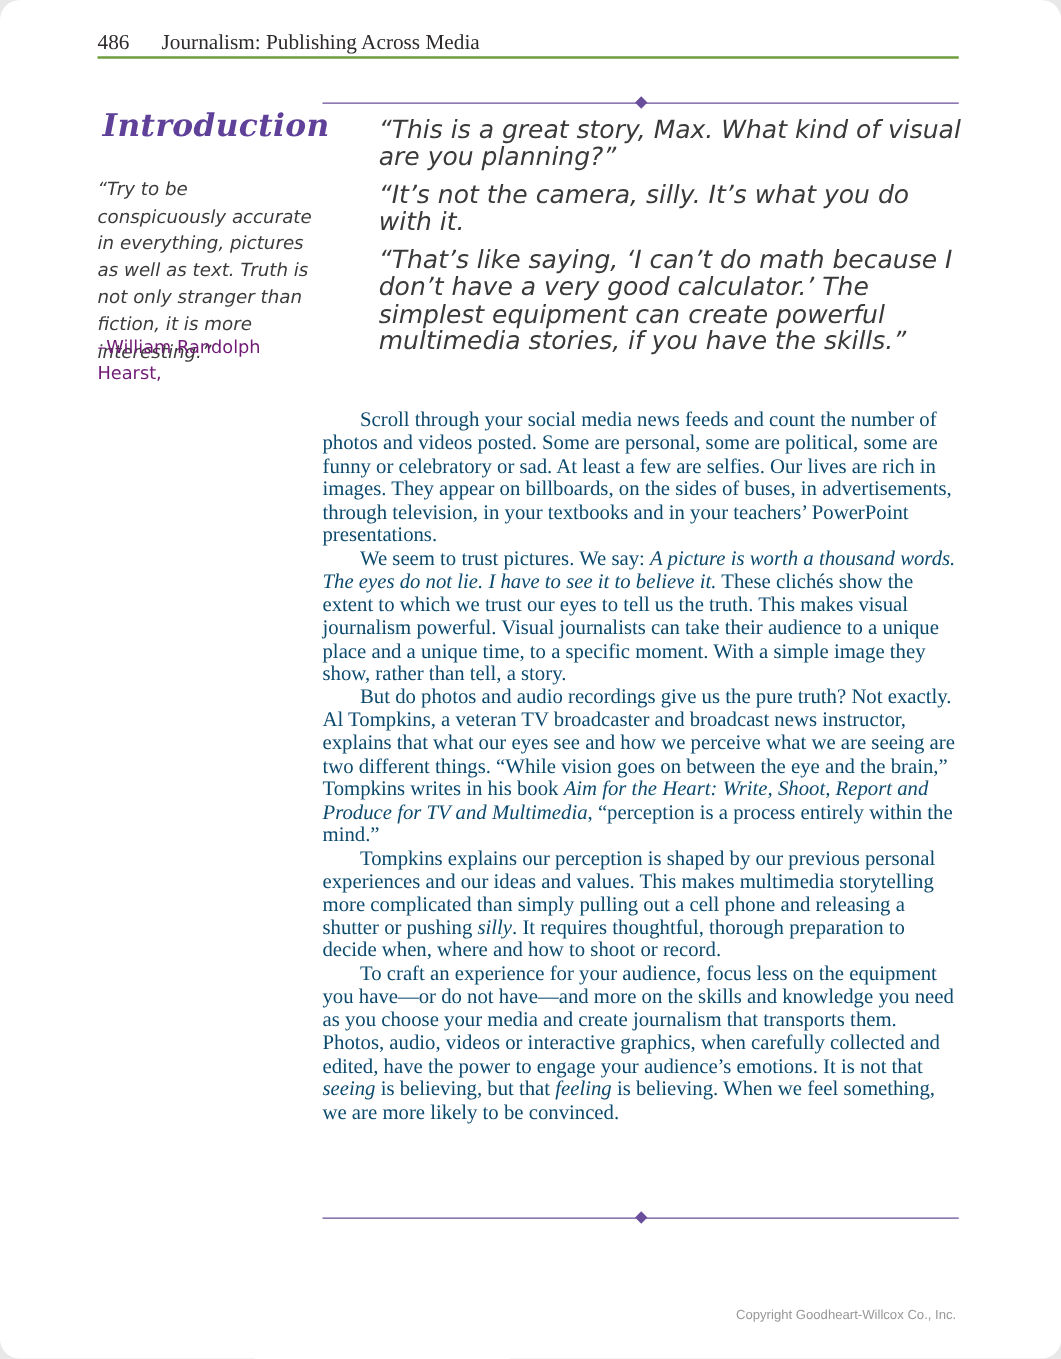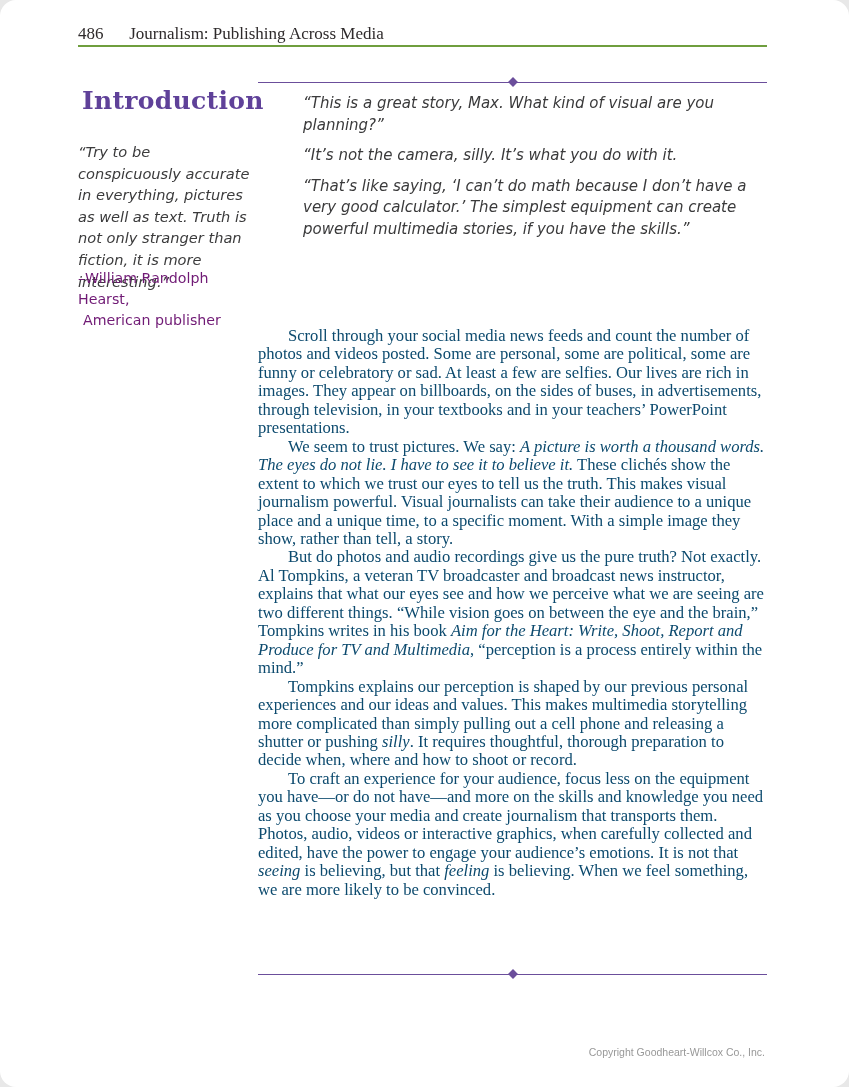--- a/index.html
+++ b/index.html
@@ -32,21 +32,21 @@
     position:absolute;left:50%;top:-0.8px;
     width:7px;height:7px;background:var(--accent_purple,#6b4e9b);
     transform:translate(-50%,-50%) rotate(45deg);
   }
   .rule-top{top:82px;}
   .rule-bottom{top:974px;}
   
   .intro-heading{
     position:absolute;left:82px;top:86px;
     font-family:"DejaVu Serif",serif;
-    font-weight:bold;
+    font-weight:bold;font-style:italic;
     font-size:25px;line-height:30px;
     color:var(--heading_purple,#5f4199);
     letter-spacing:.3px;
   }
   .sidebar-quote{
     position:absolute;left:78px;top:141px;width:172px;
     font-family:"DejaVu Sans","Liberation Sans",sans-serif;
     font-style:italic;
     font-size:14.6px;line-height:21.6px;
     color:#3b3b3c;
@@ -56,21 +56,21 @@
     font-family:"DejaVu Sans","Liberation Sans",sans-serif;
     font-size:14.2px;line-height:21px;
     color:#701a75;
   }
   .sidebar-attribution .line2{padding-left:5px;}
   
   .dialogue{
     position:absolute;left:303px;top:93px;width:466px;
     font-family:"DejaVu Sans","Liberation Sans",sans-serif;
     font-style:italic;
-    font-size:15px;line-height:21.6px;
+    font-size:20px;line-height:21.6px;
     color:#3a3a3b;
   }
   .dialogue p{margin:0 0 9px 0;}
   
   .body-copy{
     position:absolute;left:258px;top:327px;width:510px;
     font-size:16.6px;line-height:18.45px;
     color:#0c4a6e;
   }
   .body-copy p{margin:0;text-indent:30px;}
@@ -93,21 +93,20 @@
   <div class="head-rule"></div>
 
   <div class="section-rule rule-top">
     <span class="diamond"></span>
   </div>
 
   <div class="intro-heading">Introduction</div>
   <div class="sidebar-quote">“Try to be conspicuously accurate in everything, pictures as well as text. Truth is not only stranger than fiction, it is more interesting.”</div>
   <div class="sidebar-attribution">
     <div class="line1">–William Randolph Hearst,</div>
-    <div class="line2">American publisher</div>
   </div>
 
   <div class="dialogue">
     <p>“This is a great story, Max. What kind of visual are you planning?”</p>
     <p>“It’s not the camera, silly. It’s what you do with it.</p>
     <p>“That’s like saying, ‘I can’t do math because I don’t have a very good calculator.’ The simplest equipment can create powerful multimedia stories, if you have the skills.”</p>
   </div>
 
   <div class="body-copy">
     <p>Scroll through your social media news feeds and count the number of photos and videos posted. Some are personal, some are political, some are funny or celebratory or sad. At least a few are selfies. Our lives are rich in images. They appear on billboards, on the sides of buses, in advertisements, through television, in your textbooks and in your teachers’ PowerPoint presentations.</p>

